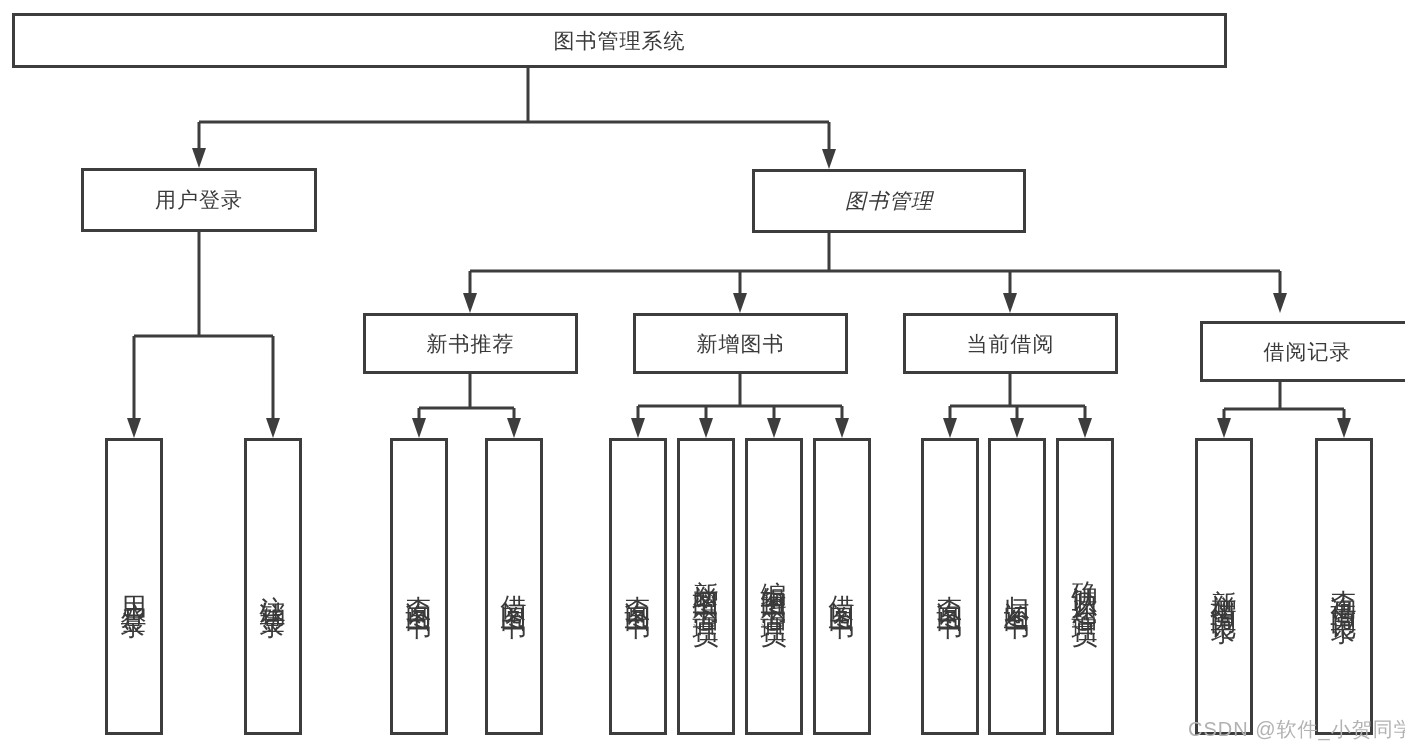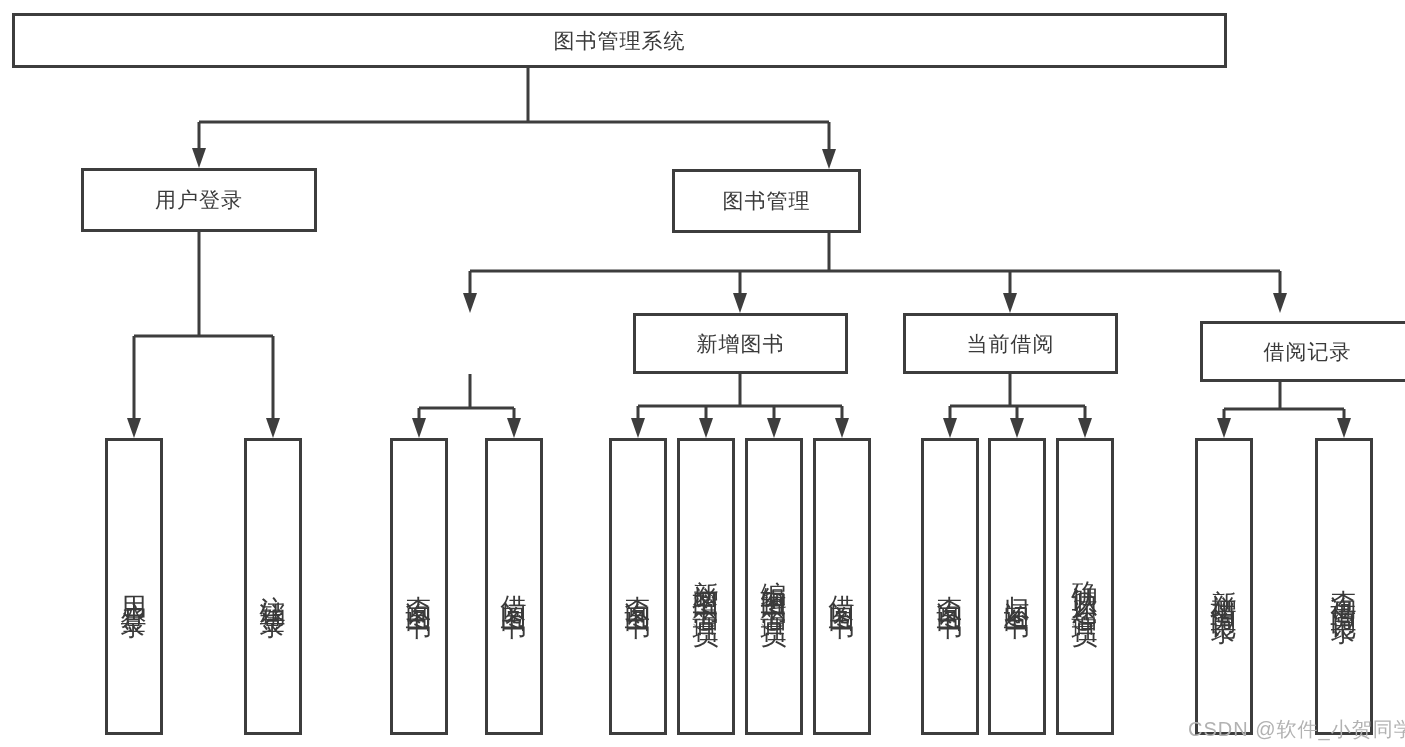--- a/index.html
+++ b/index.html
@@ -75,24 +75,27 @@
     </g>
   </svg>
 
   <div class="node root">
     <span>图书管理系统</span>
   </div>
 
   <div class="node lvl2" style="left:81px;top:168px;width:236px;">
     <span>用户登录</span>
   </div>
-  <div class="node lvl2" style="left:672px;top:169px;width:189px;">
+  <div class="node lvl2" style="left:752px;top:169px;width:274px;font-style:italic;">
     <span>图书管理</span>
   </div>
 
+  <div class="node lvl3" style="left:363px;">
+    <span>新书推荐</span>
+  </div>
   <div class="node lvl3" style="left:633px;">
     <span>新增图书</span>
   </div>
   <div class="node lvl3" style="left:903px;">
     <span>当前借阅</span>
   </div>
   <div class="node lvl3" style="left:1200px;margin-top:8px;">
     <span>借阅记录</span>
   </div>
 

